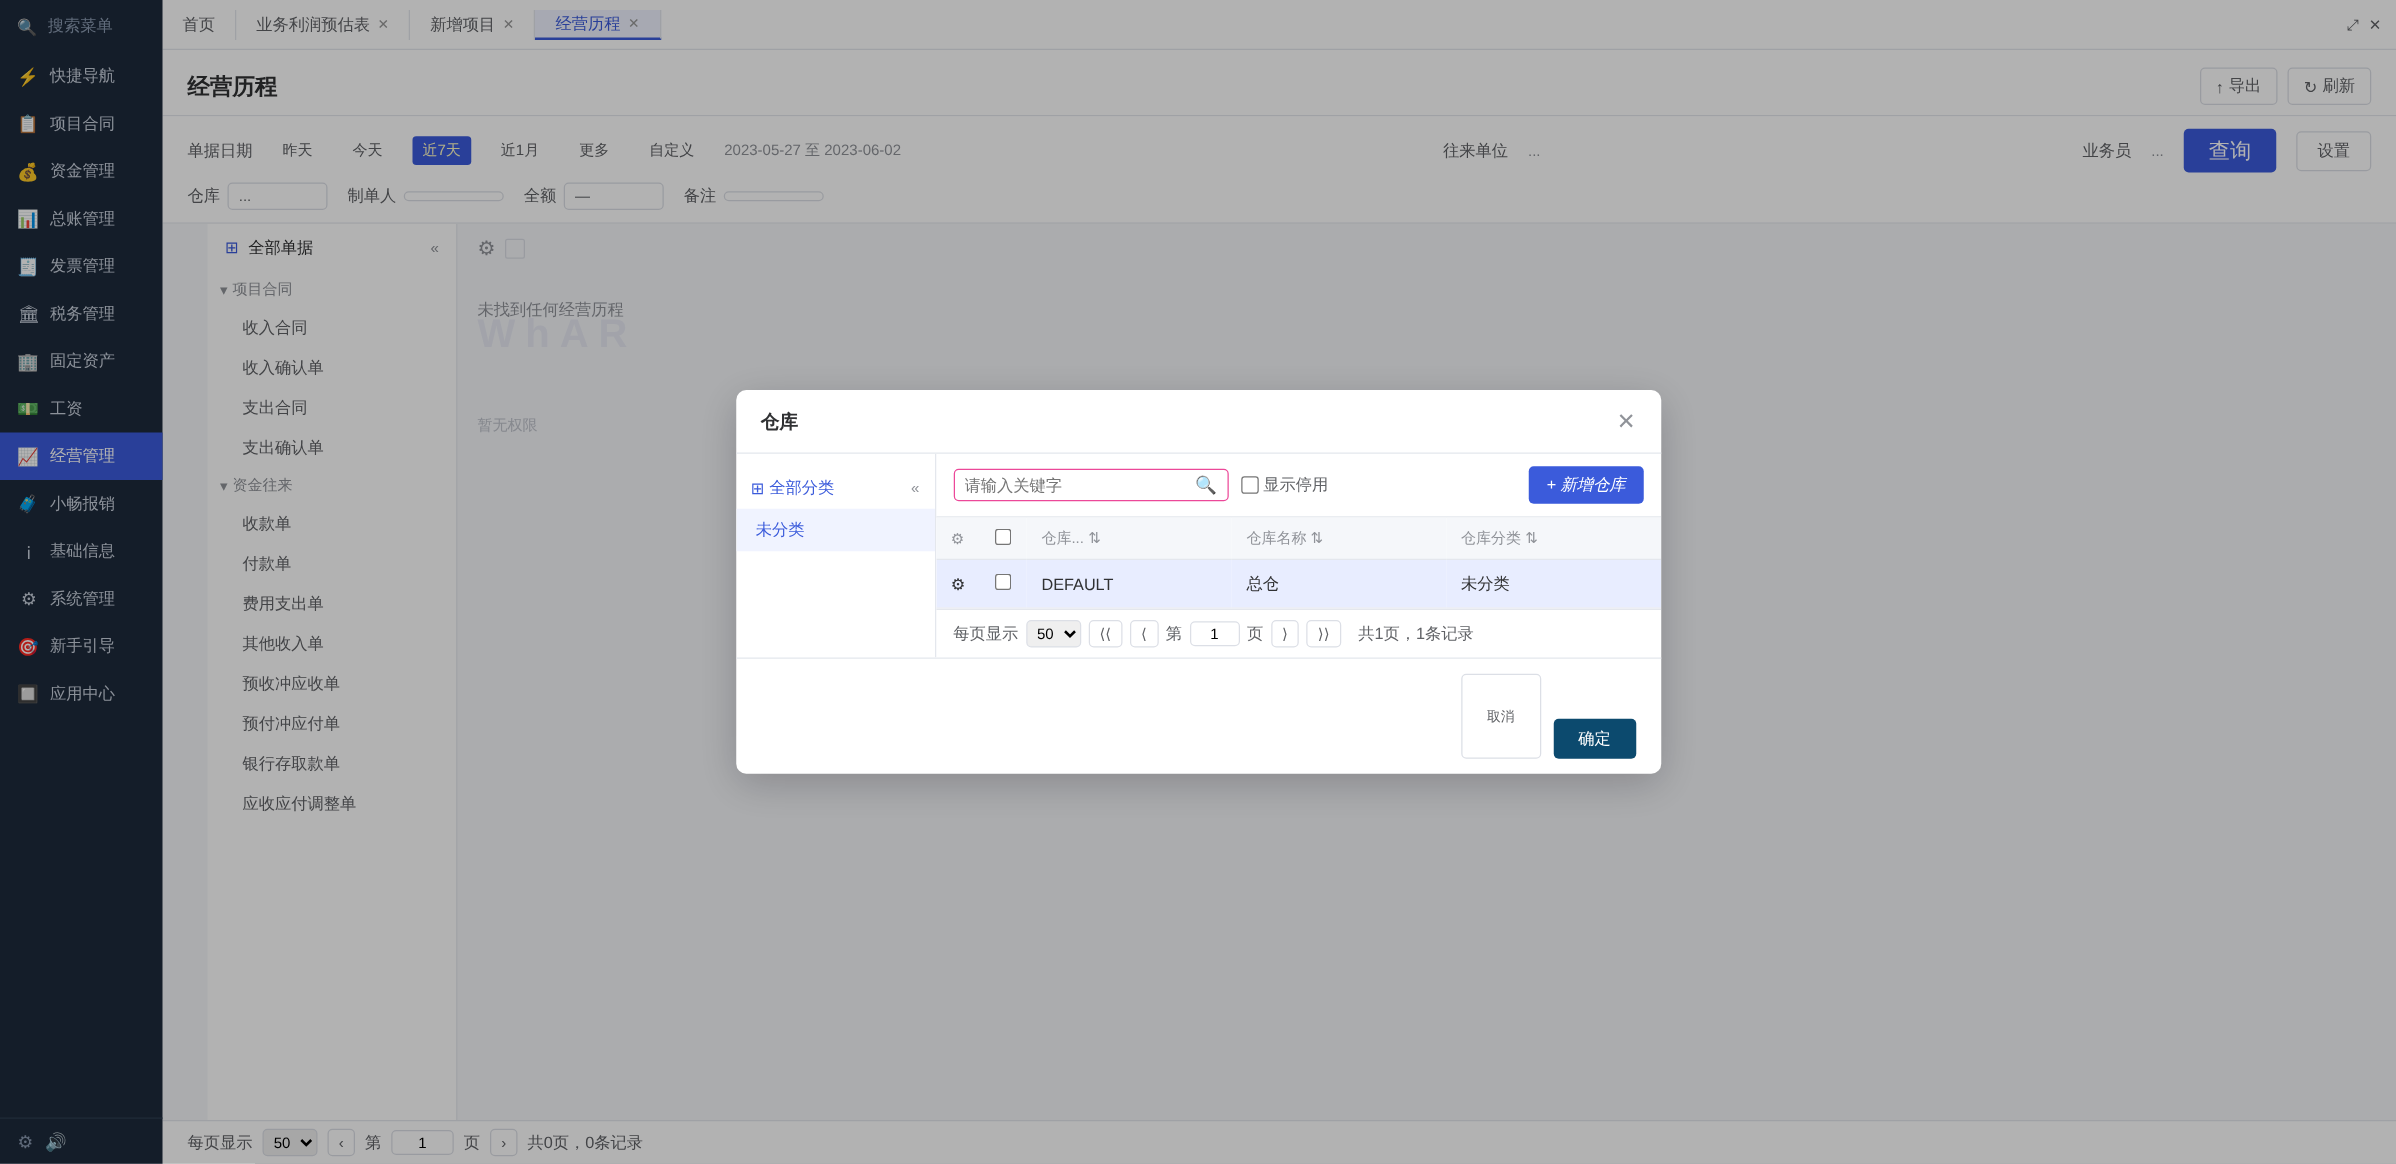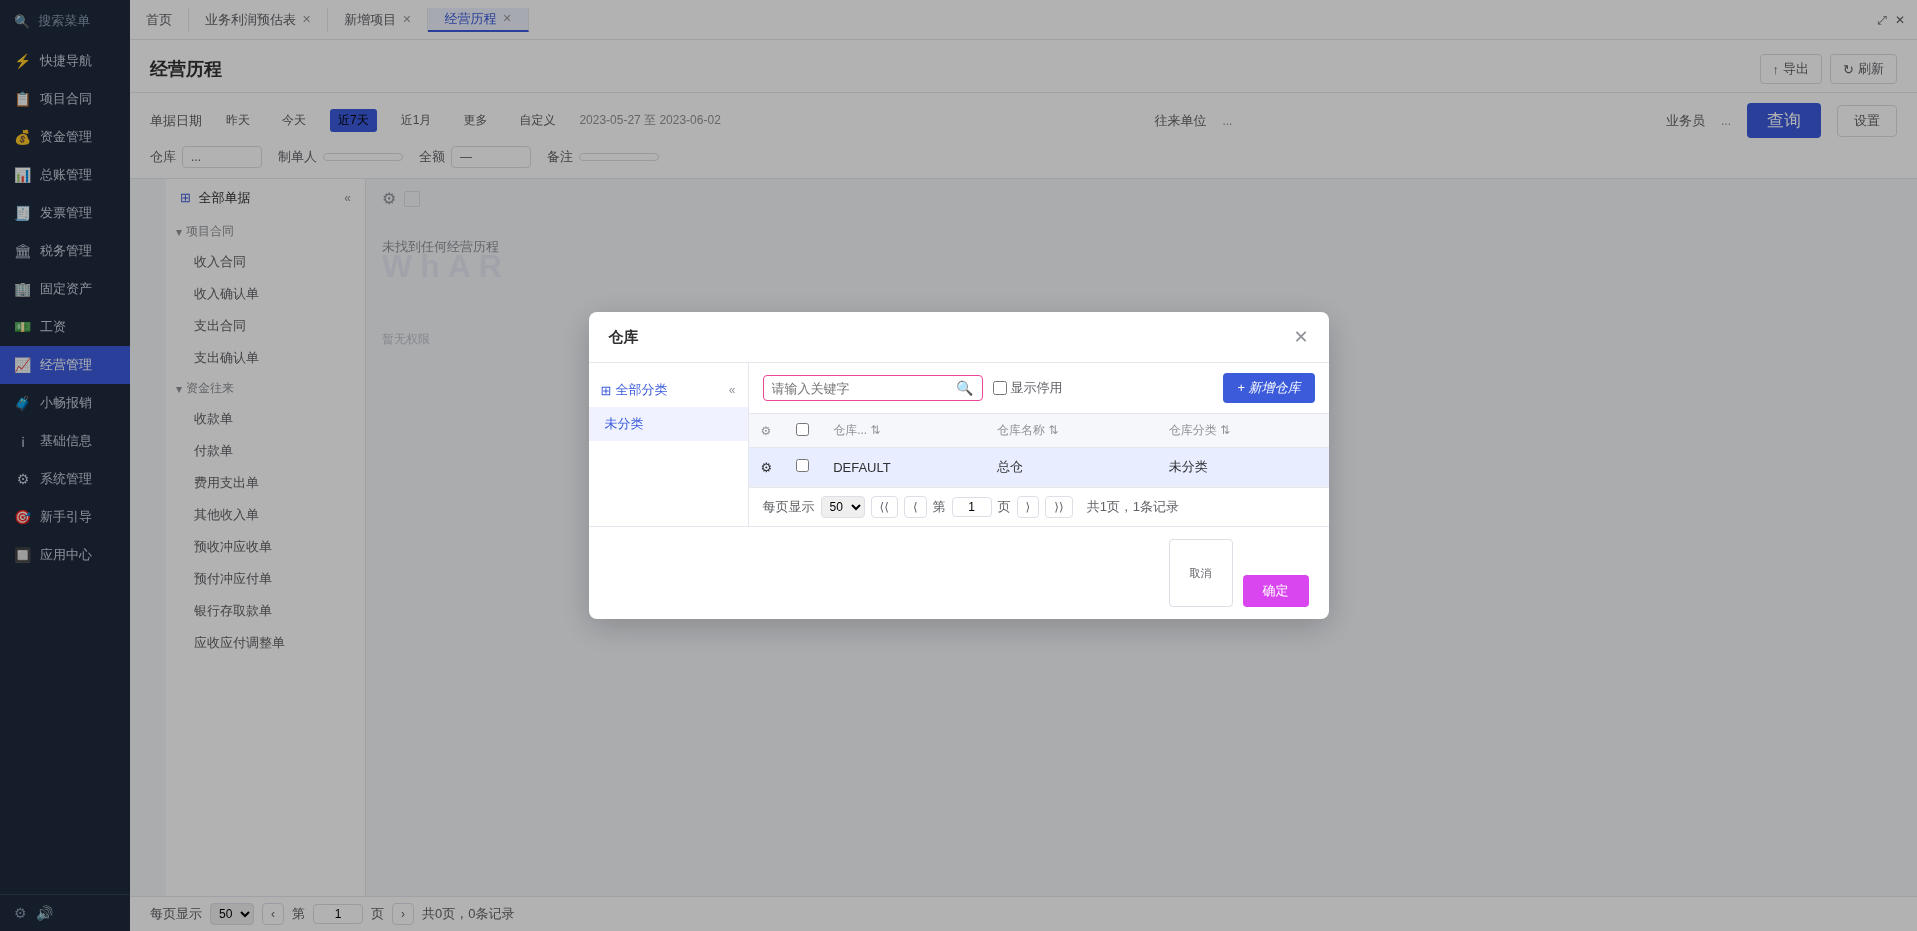--- a/index.html
+++ b/index.html
@@ -45,21 +45,21 @@
     .header-actions { display: flex; gap: 8px; }
     .btn-export, .btn-refresh { padding: 5px 12px; border: 1px solid #dcdfe6; border-radius: 4px; cursor: pointer; font-size: 13px; color: #606266; background: #fff; display: flex; align-items: center; gap: 4px; }
 
     
     .filter-bar {
       background: #fff; padding: 10px 20px; border-bottom: 1px solid #e4e7ed;
     }
     .filter-row { display: flex; align-items: center; gap: 16px; flex-wrap: wrap; }
     .filter-label { color: #606266; font-size: 13px; white-space: nowrap; }
     .date-btn { padding: 3px 8px; border-radius: 3px; font-size: 12px; cursor: pointer; color: #606266; background: none; border: none; }
-    .date-btn.active { background: #3b5bdb; color: #000000; border-radius: 3px; }
+    .date-btn.active { background: #3b5bdb; color: #fef9c3; border-radius: 3px; }
     .date-range { font-size: 12px; color: #909399; }
     .filter-more { color: #909399; font-size: 12px; cursor: pointer; }
     .filter-spacer { flex: 1; }
     .btn-query { padding: 6px 20px; background: #3b5bdb; color: #fff; border: none; border-radius: 4px; cursor: pointer; font-size: 17px; }
     .btn-settings { padding: 6px 16px; background: #fff; color: #606266; border: 1px solid #dcdfe6; border-radius: 4px; cursor: pointer; font-size: 13px; }
     .filter-row2 { display: flex; align-items: center; gap: 16px; margin-top: 8px; }
     .filter-select { display: flex; align-items: center; gap: 6px; }
     .filter-select-box { border: 1px solid #dcdfe6; border-radius: 4px; padding: 3px 8px; font-size: 12px; color: #606266; min-width: 80px; cursor: pointer; background: #fff; }
 
     
@@ -118,21 +118,21 @@
     .modal-table table { width: 100%; border-collapse: collapse; }
     .modal-table th { background: #f5f7fa; padding: 8px 12px; font-size: 12px; color: #909399; text-align: left; border-bottom: 1px solid #e4e7ed; font-weight: normal; }
     .modal-table td { padding: 10px 12px; font-size: 13px; color: #303133; border-bottom: 1px solid #f0f0f0; }
     .modal-table tr.selected td { background: #e8edff; }
     .modal-table th .sort-icon { cursor: pointer; }
     .modal-footer-pagination { padding: 8px 14px; border-top: 1px solid #e4e7ed; display: flex; align-items: center; font-size: 13px; color: #606266; gap: 6px; }
     .page-size-select { border: 1px solid #dcdfe6; border-radius: 4px; padding: 2px 4px; font-size: 12px; }
     .page-num-input { width: 40px; border: 1px solid #dcdfe6; border-radius: 4px; padding: 2px 4px; text-align: center; font-size: 12px; }
     .modal-actions { padding: 12px 20px; border-top: 1px solid #e4e7ed; display: flex; justify-content: flex-end; gap: 10px; }
     .btn-cancel { padding: 7px 20px; border: 1px solid #dcdfe6; border-radius: 4px; cursor: pointer; background: #fff; font-size: 11px; color: #606266; }
-    .btn-confirm { padding: 7px 20px; background: #d946ef; color: #fff; border: none; border-radius: 4px; cursor: pointer; font-size: 13px; margin-top: 36px; }
+    .btn-confirm { padding: 7px 20px; background: #0c4a6e; color: #fff; border: none; border-radius: 4px; cursor: pointer; font-size: 13px; margin-top: 36px; }
     .col-check { width: 32px; }
     .col-settings { width: 32px; }
 
     
     .whar-text {
       position: absolute; left: 50%; top: 50%; transform: translate(-50%, -50%);
       font-size: 48px; color: rgba(180,190,220,0.25); font-weight: bold; pointer-events: none; z-index: 0; letter-spacing: 8px;
     }
   </style>
 </head>

